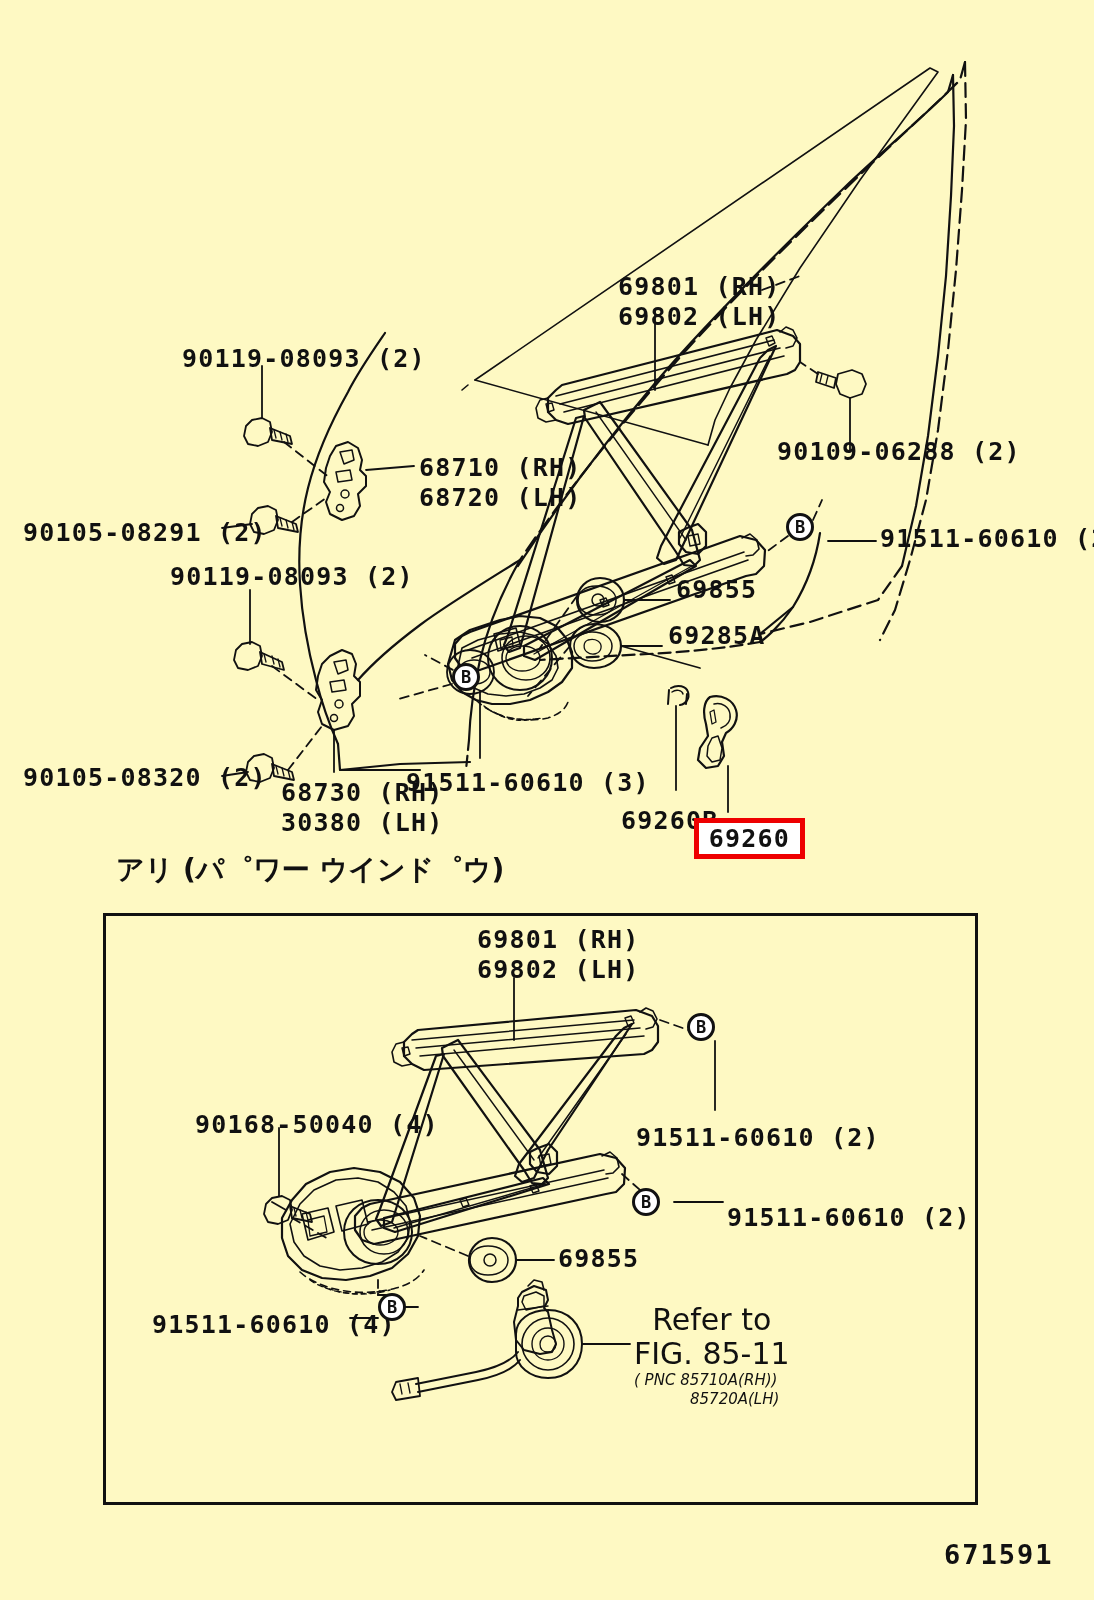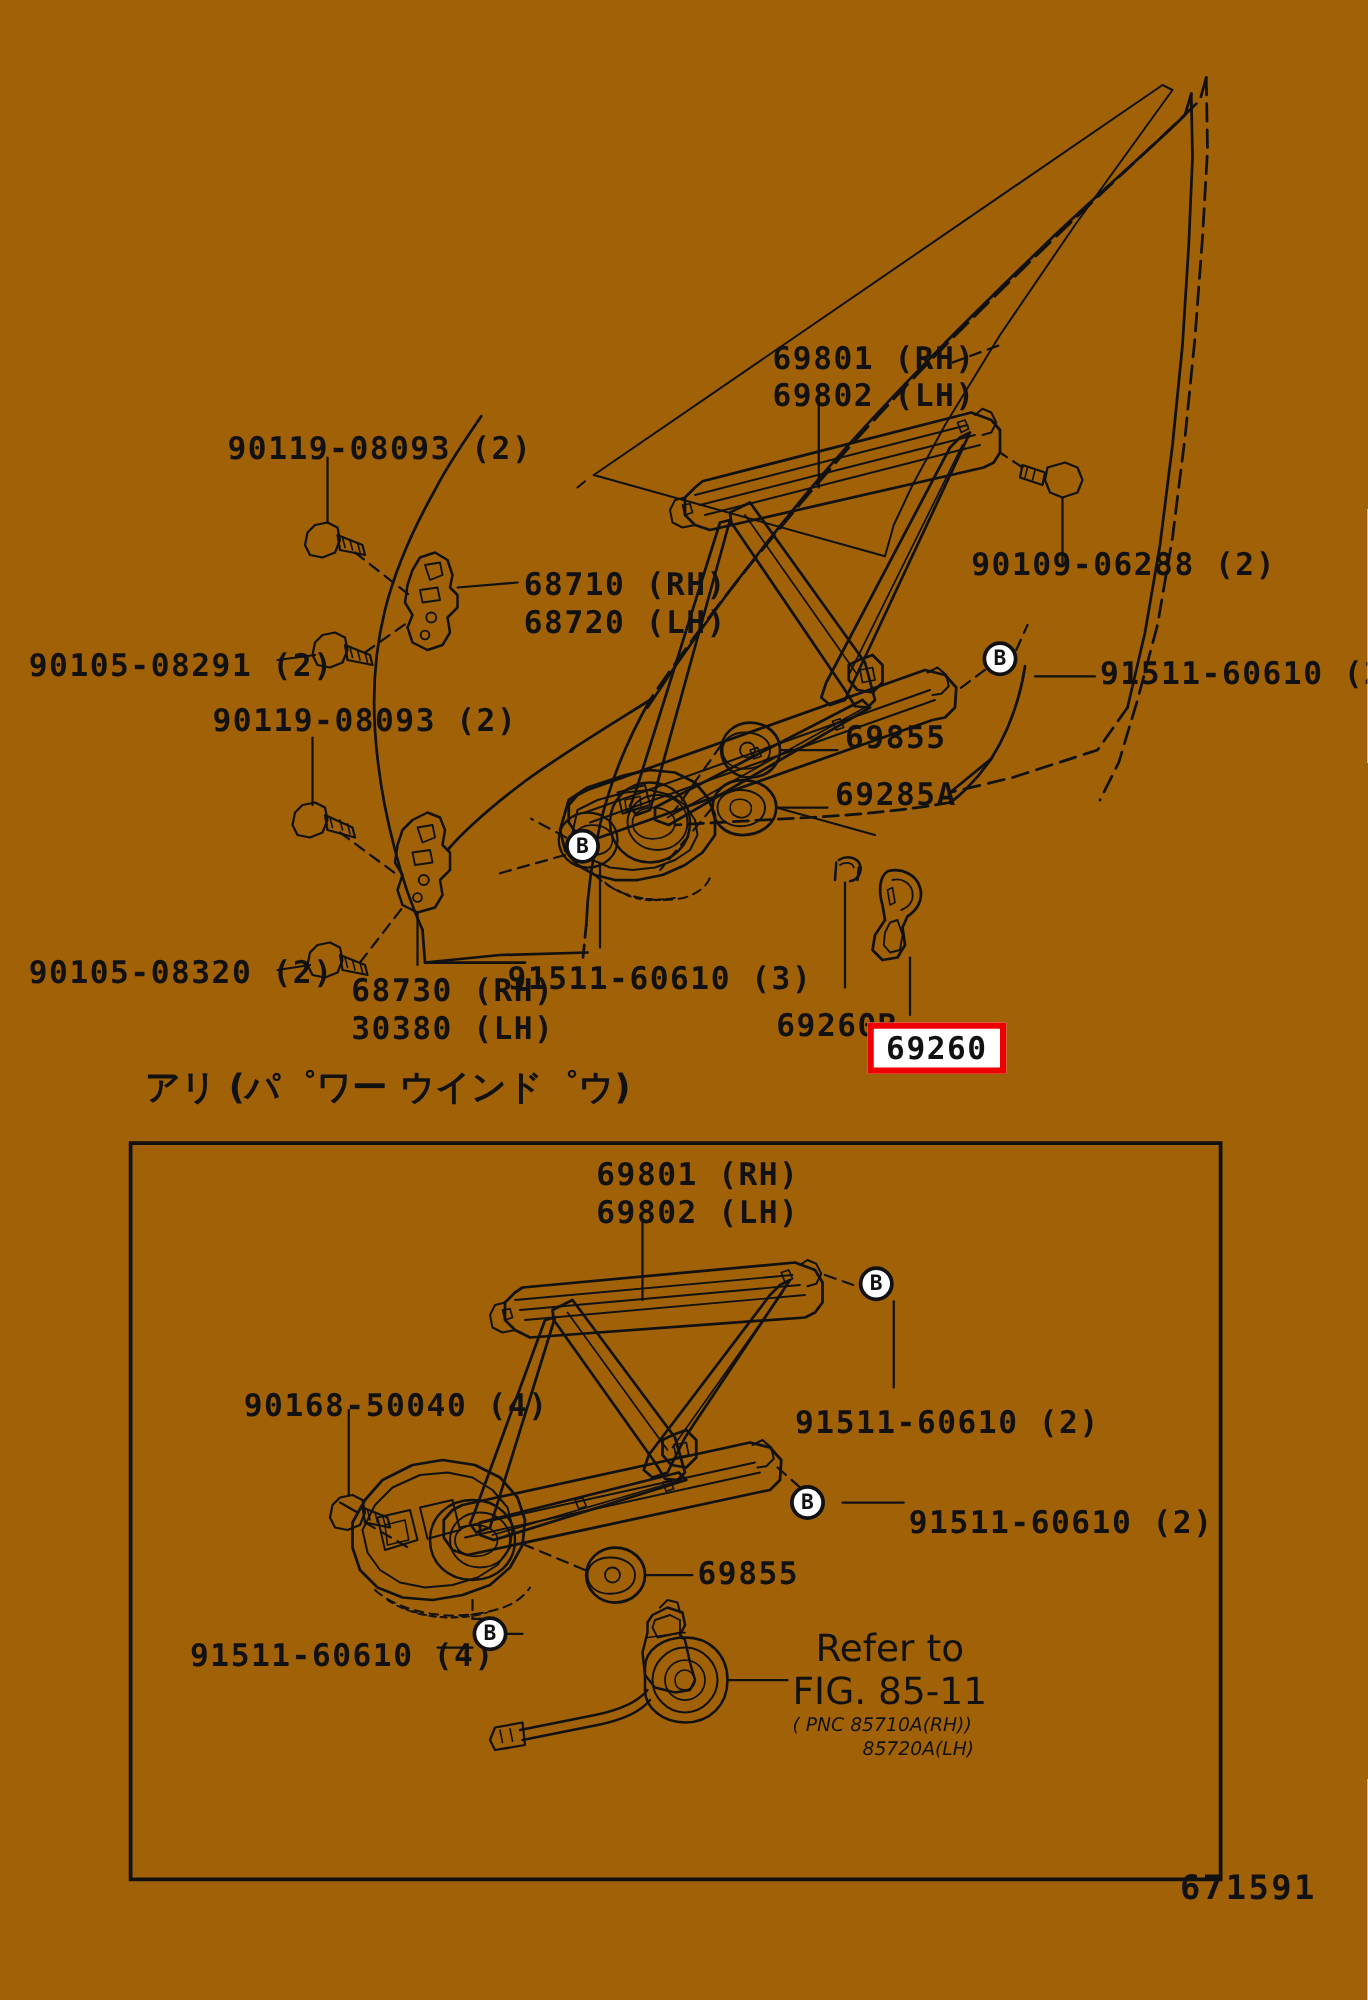--- a/index.html
+++ b/index.html
@@ -4,21 +4,21 @@
 <style>
   html, body {
     margin: 0;
     padding: 0;
     background: #ffffff;
   }
   #page {
     position: relative;
     width: 1094px;
     height: 1600px;
-    background: #a16207;
+    background: #fef9c3;
     font-family: "DejaVu Sans Mono", "Liberation Mono", monospace;
     overflow: hidden;
   }
   svg.layer {
     position: absolute;
     left: 0;
     top: 0;
     width: 1094px;
     height: 1600px;
   }
@@ -495,15 +495,15 @@
     <div class="lbl refer" style="position:static;">Refer to</div>
     <div class="lbl refer" style="position:static;">FIG. 85-11</div>
     <div class="lbl refersub" style="position:static;">( PNC 85710A(RH))</div>
     <div class="lbl refersub" style="position:static; padding-left:56px;">85720A(LH)</div>
   </div>
 
   <div class="bcircle" style="left:687px; top:1013px;">B</div>
   <div class="bcircle" style="left:632px; top:1188px;">B</div>
   <div class="bcircle" style="left:378px; top:1293px;">B</div>
 
-  <div class="lbl figno" style="left:944px; top:1496px;">671591</div>
+  <div class="lbl figno" style="left:944px; top:1540px;">671591</div>
 
 </div>
 
 </body></html>

